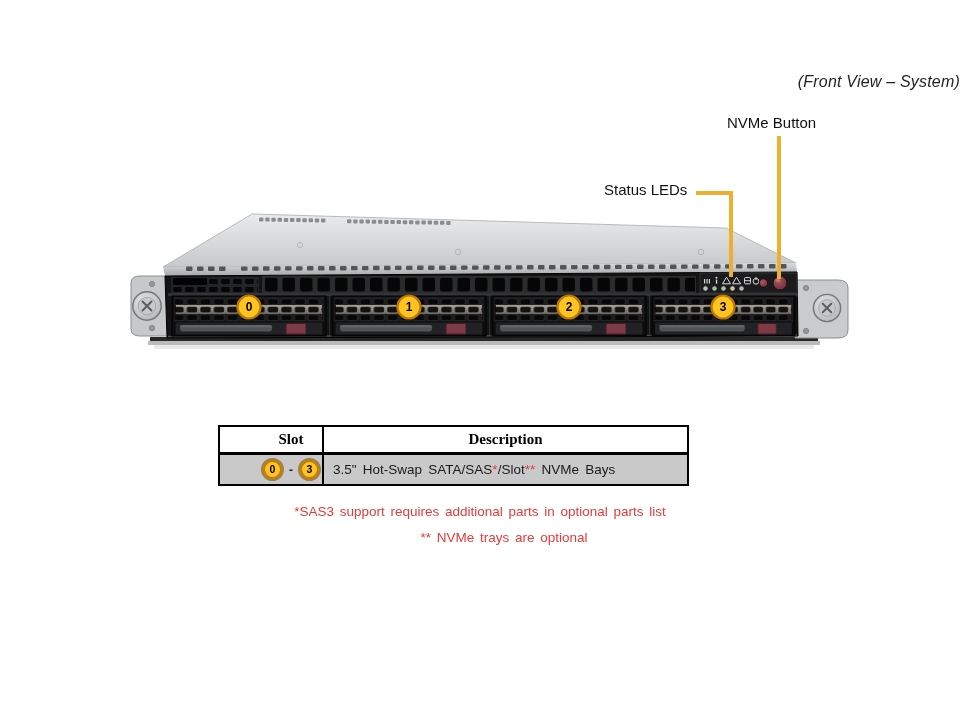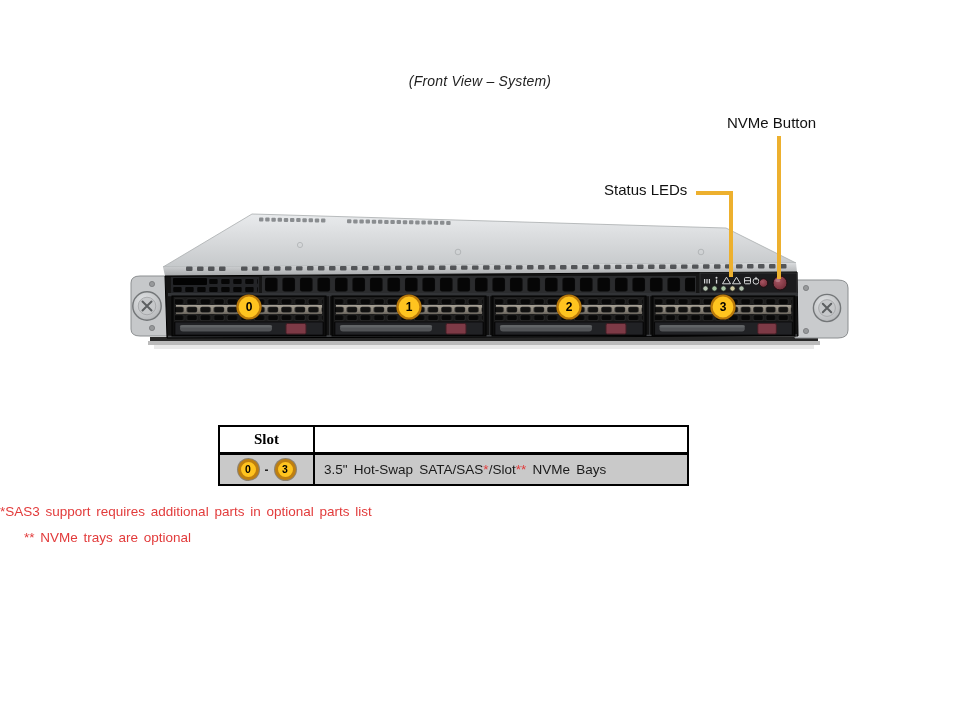--- a/index.html
+++ b/index.html
@@ -2,52 +2,52 @@
 <html><head>
 <meta charset="utf-8">
 <style>
   html,body{margin:0;padding:0;}
   body{
     width:960px;height:720px;position:relative;background:#ffffff;
     font-family:"Liberation Sans", sans-serif;overflow:hidden;
   }
   .abs{position:absolute;}
   .page-title{
-    left:0;top:73px;width:960px;text-align:center;
-    font-size:14px;font-style:italic;color:#1f1f1f;letter-spacing:.2px;
+    left:0;top:73px;width:960px;text-align:right;
+    font-size:16px;font-style:italic;color:#1f1f1f;letter-spacing:.2px;
   }
   .callout-label{font-size:15px;color:#111;white-space:nowrap;}
   #power-label{left:727px;top:114px;}
   #status-label{left:604px;top:181px;text-align:right;}
   svg text{font-family:"Liberation Sans", sans-serif;}
 
   
   .spec-table{
     left:218px;top:425px;width:471px;box-sizing:border-box;
     border:2px solid #000;background:#fff;
   }
   .t-head{display:flex;height:25px;background:#ffffff;border-bottom:3px solid #000;}
   .t-row{display:flex;height:29px;background:#C9C9C9;}
-  .c-slot{width:95px;box-sizing:border-box;border-right:2px solid #000;
-    display:flex;align-items:center;justify-content:center;gap:6px;}
+  .c-slot{width:64px;box-sizing:border-box;border-right:2px solid #000;
+    display:flex;align-items:center;justify-content:center;gap:6px;margin-left:40px;}
   .c-desc{flex:1;display:flex;align-items:center;}
   .t-head .c-slot,.t-head .c-desc{
     font-family:"Liberation Serif", serif;font-weight:bold;font-size:15px;color:#000;
     justify-content:center;}
   .t-row .c-desc{font-size:13.5px;color:#1a1a1a;padding-left:9px;word-spacing:2.5px;justify-content:flex-start;}
   .badge{
     width:15px;height:15px;border-radius:50%;background:#FFC41F;
     border:3px solid #BE7F10;box-shadow:0 0 0 1px rgba(70,45,0,.45);
     display:flex;align-items:center;justify-content:center;
     font-size:10.5px;font-weight:bold;color:#000;line-height:1;
   }
   .slot-dash{font-size:12px;font-weight:bold;color:#222;}
   .red{color:#E23B3B;}
   .footnote{
-    left:0;width:960px;color:#E23B3B;
+    left:0;width:960px;text-align:center;color:#E23B3B;
     font-size:13.5px;word-spacing:2px;
   }
   #footnote-1{top:504px;}
   #footnote-2{top:530px;padding-left:24px;}
 </style>
 </head>
 <body>
 
 <div class="abs page-title">(Front View – System)</div>
 
@@ -314,20 +314,21 @@
     <ellipse cx="777.8" cy="280.4" rx="2.6" ry="1.6" fill="#ffffff" opacity="0.22"></ellipse>
   </g>
 
   <line x1="779" y1="136" x2="779" y2="279" stroke-width="4" stroke="#EDB02E"></line>
   <polyline points="696,193 731,193 731,277" fill="none" stroke-width="4" stroke="#EDB02E"></polyline>
 </svg>
 
 <div class="abs spec-table">
   <div class="t-head">
     <div class="c-slot">Slot</div>
+    <div class="c-desc">Description</div>
   </div>
   <div class="t-row">
     <div class="c-slot">
       <span class="badge">0</span>
       <span class="slot-dash">-</span>
       <span class="badge">3</span>
     </div>
     <div class="c-desc">
       <span>3.5" Hot-Swap SATA/SAS</span>
         <span class="red">*</span>

